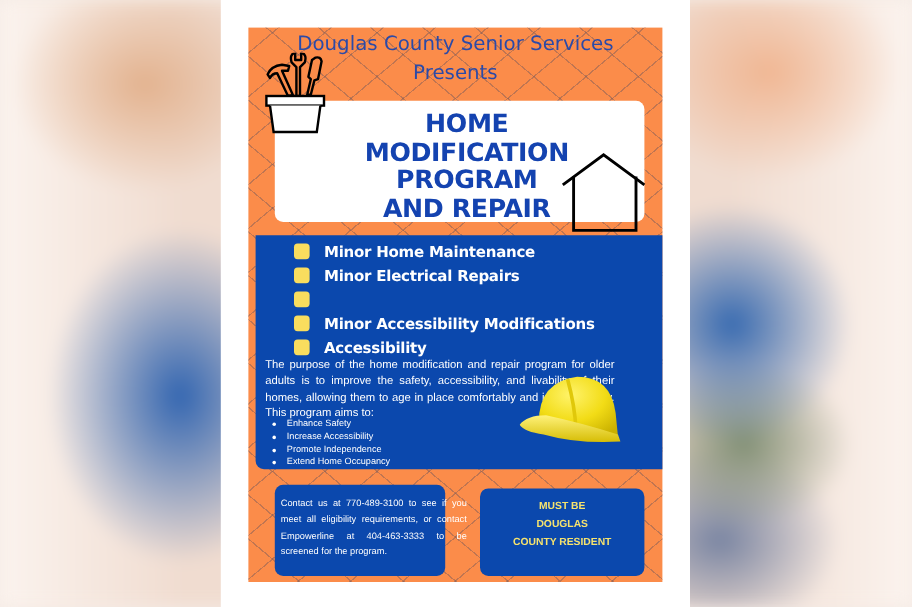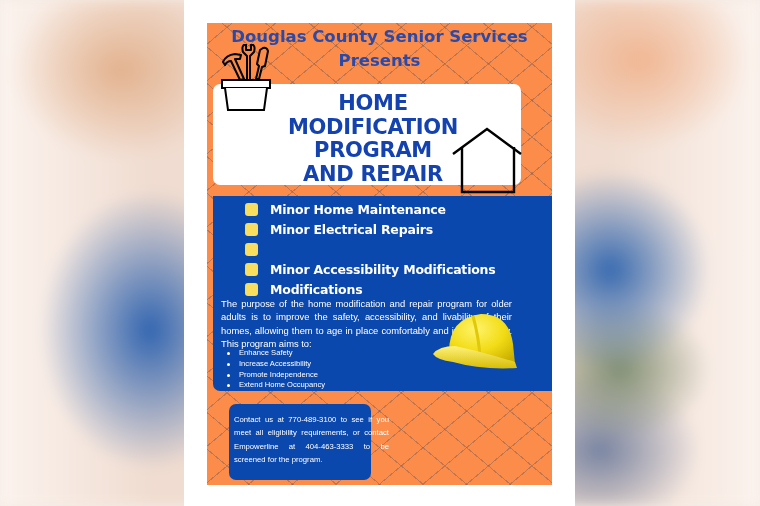--- a/index.html
+++ b/index.html
@@ -29,27 +29,27 @@
     position: absolute; left: 207px; top: 23px; width: 345px; height: 462px;
     background-color: #fb8c4a;
     background-image:
       repeating-linear-gradient(40deg, transparent 0 27px, rgba(120,90,90,0.45) 27px 28px),
       repeating-linear-gradient(-40deg, transparent 0 27px, rgba(120,90,90,0.45) 27px 28px);
     overflow: hidden;
   }
   .title-top {
     position: absolute; left: 0; right: 0; top: 2px;
     text-align: center; color: #2b4aa8;
-    font-weight: bold; font-size: 16.5px; line-height: 24px;
+    font-weight: normal; font-size: 16.5px; line-height: 24px;
     font-family: "DejaVu Sans", sans-serif;
   }
   .title-top .l2 { display:block; padding-left: 0; }
   .toolbox { position: absolute; left: 10px; top: 21px; width: 60px; height: 68px; }
   .white-box {
-    position: absolute; left: 6px; top: 61px; width: 308px; height: 101px;
+    position: absolute; left: 22px; top: 61px; width: 308px; height: 101px;
     background: #ffffff; border-radius: 7px;
   }
   .program-title {
     position: absolute; left: 60px; top: 8px; width: 200px;
     text-align: center; color: #1443b0;
     font-weight: bold; font-size: 21px; line-height: 23.5px;
     font-family: "DejaVu Sans", sans-serif;
     letter-spacing: -0.3px;
   }
   .house { position: absolute; left: 238px; top: 42px; width: 72px; height: 70px; }
@@ -149,21 +149,21 @@
         </li>
       <li>
           <span class="bullet"></span>
         </li>
       <li>
           <span class="bullet"></span>
           <span>Minor Accessibility Modifications</span>
         </li>
       <li>
           <span class="bullet"></span>
-          <span>Modifications</span>
+          <span>Accessibility</span>
         </li>
     </ul>
 
     <p class="purpose">The purpose of the home modification and repair program for older adults is to improve the safety, accessibility, and livability of their homes, allowing them to age in place comfortably and independently. This program aims to:</p>
 
     <ul class="aims">
       <li>Enhance Safety</li>
       <li>Increase Accessibility</li>
       <li>Promote Independence</li>
       <li>Extend Home Occupancy</li>
@@ -184,14 +184,21 @@
       <path d="M16,44 Q16,10 48,6 Q76,6 80,36 L82,56 Q50,52 16,44 Z" fill="url(#hh)"></path>
       <path d="M40,8 Q46,30 47,50" fill="none" stroke="#e0c80a" stroke-width="3"></path>
       <path d="M0,46 Q6,38 22,38 Q50,44 82,54 L84,60 Q48,62 20,54 Q4,52 0,46 Z" fill="url(#brim)"></path>
     </svg>
   </div>
 
   <div class="contact-box">
     <p class="contact-text">Contact us at 770-489-3100 to see if you meet all eligibility requirements, or contact Empowerline at 404-463-3333 to be screened for the program.</p>
   </div>
 
+  <div class="resident-box">
+    <div class="resident-text">
+      <div>MUST BE</div>
+      <div>DOUGLAS</div>
+      <div>COUNTY RESIDENT</div>
+    </div>
+  </div>
 
 </div>
 
 </body></html>

